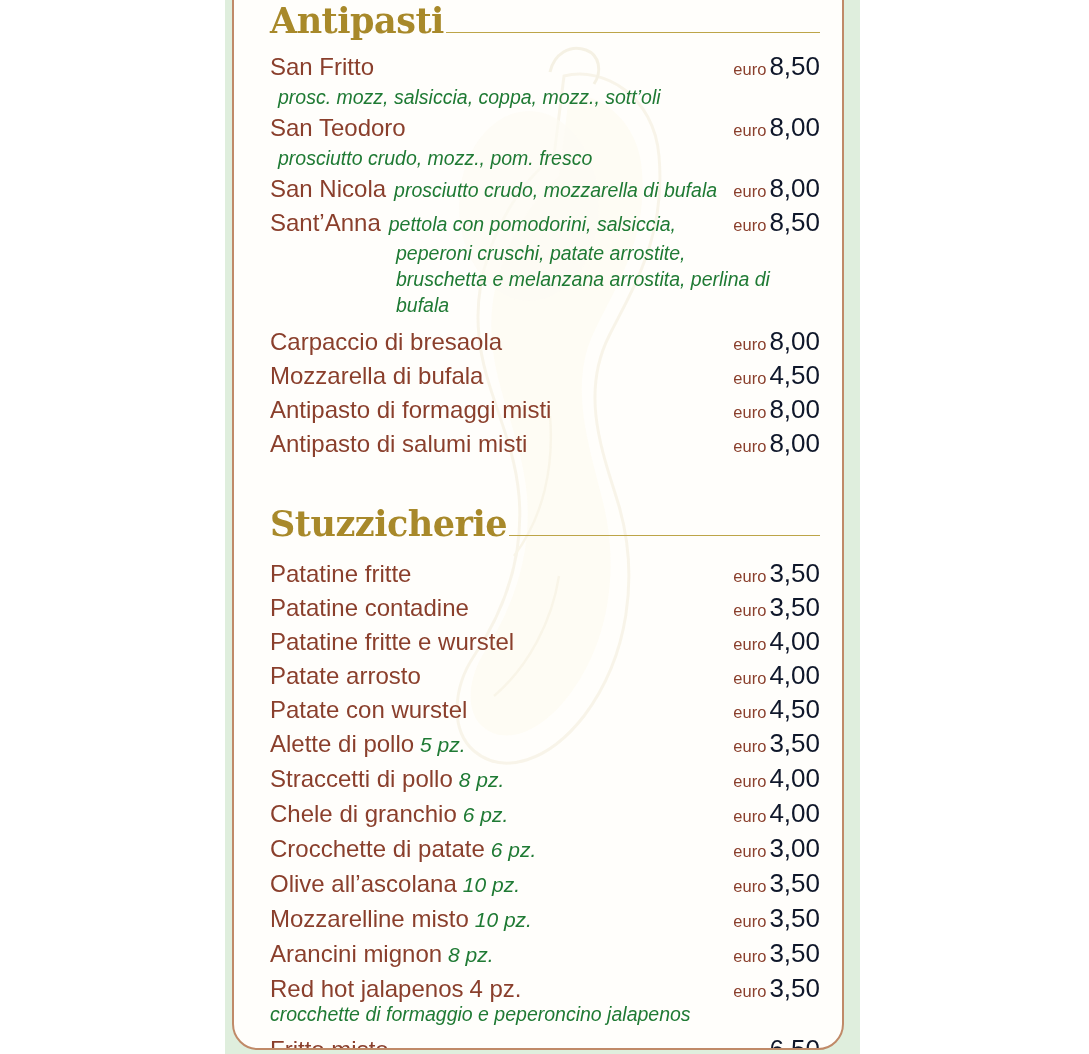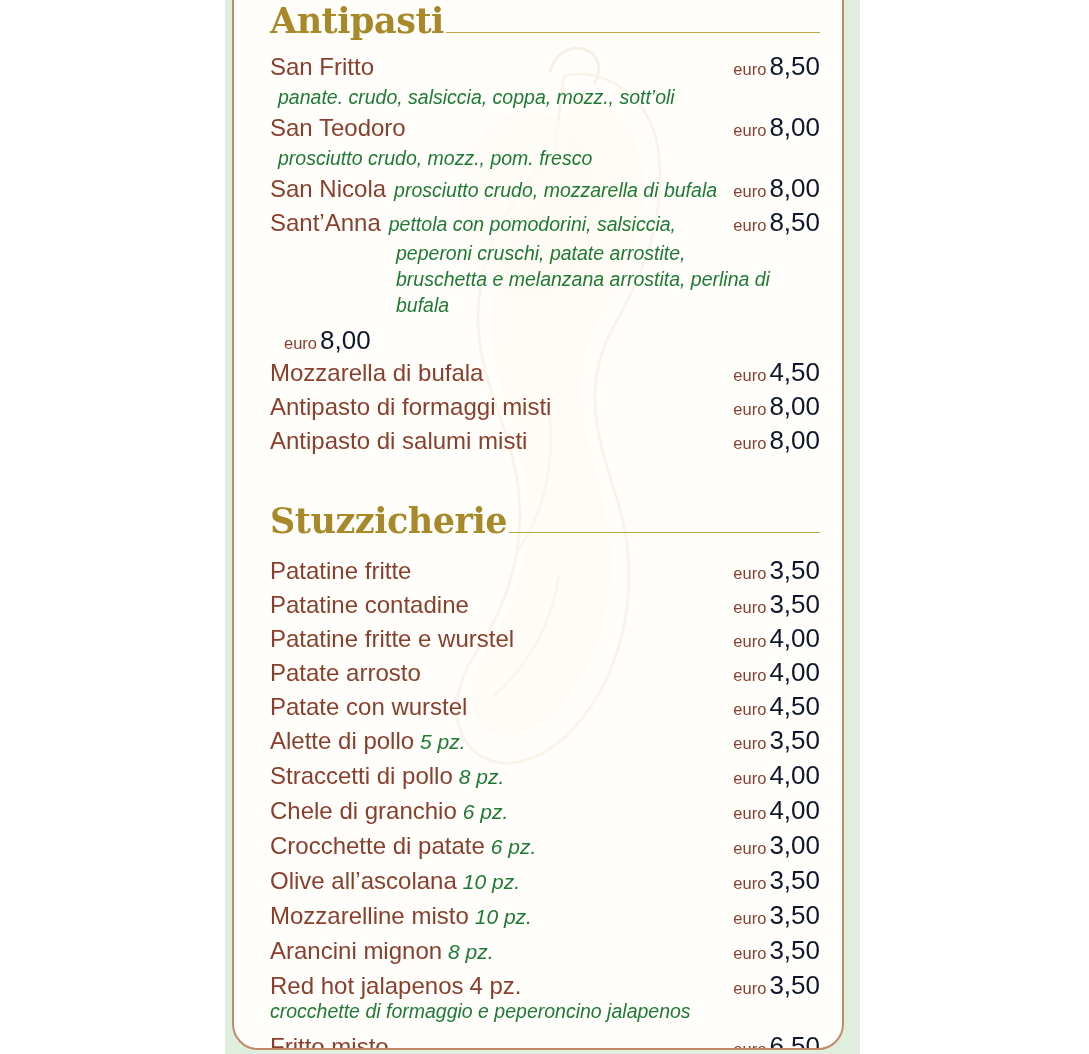--- a/index.html
+++ b/index.html
@@ -210,21 +210,21 @@
         <div class="section-rule"></div>
       </div>
 
       <div class="sp-10"></div>
 
       <div class="rows">
 
         <div class="row row-inline">
           <div class="row-left">
             <span class="name">San Fritto</span>
-            <span class="desc">panate. crudo, salsiccia, coppa, mozz., sott’oli</span>
+            <span class="desc">prosc. mozz, salsiccia, coppa, mozz., sott’oli</span>
           </div>
           <div class="price-cell">
             <span class="euro">euro</span><span class="price">8,50</span>
           </div>
         </div>
 
         <div class="row row-inline">
           <div class="row-left">
             <span class="name">San Teodoro</span>
             <span class="desc">prosciutto crudo, mozz., pom. fresco</span>
@@ -256,20 +256,23 @@
           </div>
           <div class="extra-lines">
             <div>peperoni cruschi, patate arrostite,</div>
             <div>bruschetta e melanzana arrostita, perlina di bufala</div>
           </div>
         </div>
 
         <div class="sp-6"></div>
 
         <div class="row">
+          <div class="row-left">
+            <span class="name">Carpaccio di bresaola</span>
+          </div>
           <div class="price-cell">
             <span class="euro">euro</span><span class="price">8,00</span>
           </div>
         </div>
 
         <div class="row">
           <div class="row-left">
             <span class="name">Mozzarella di bufala</span>
           </div>
           <div class="price-cell">

